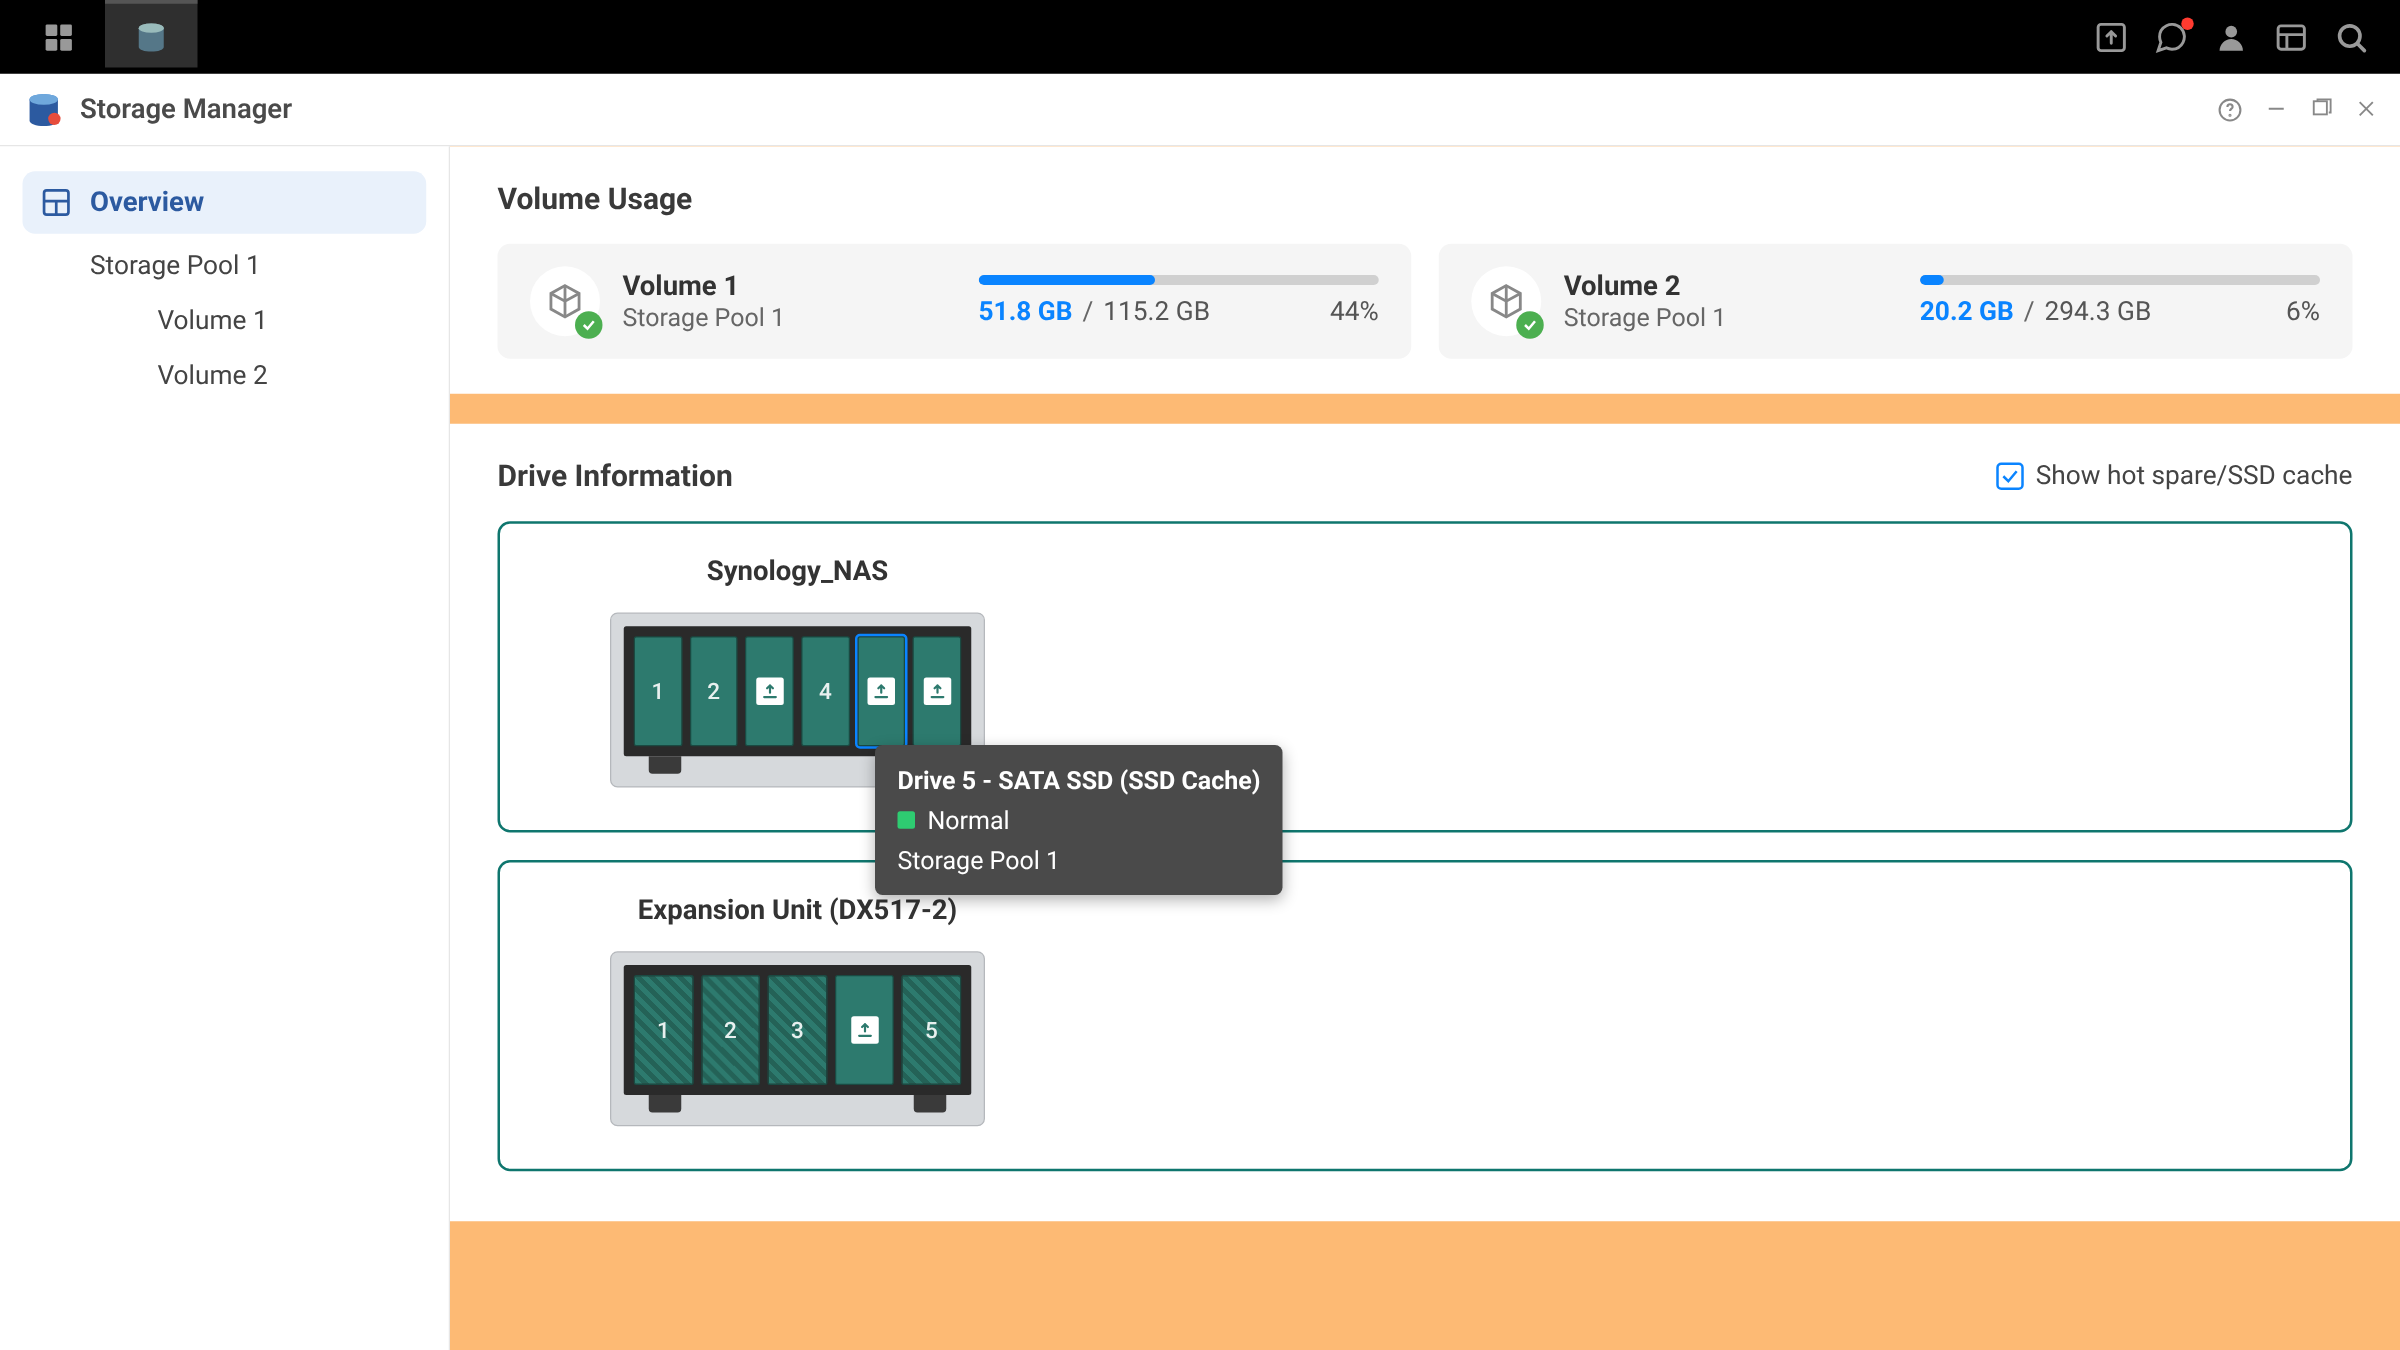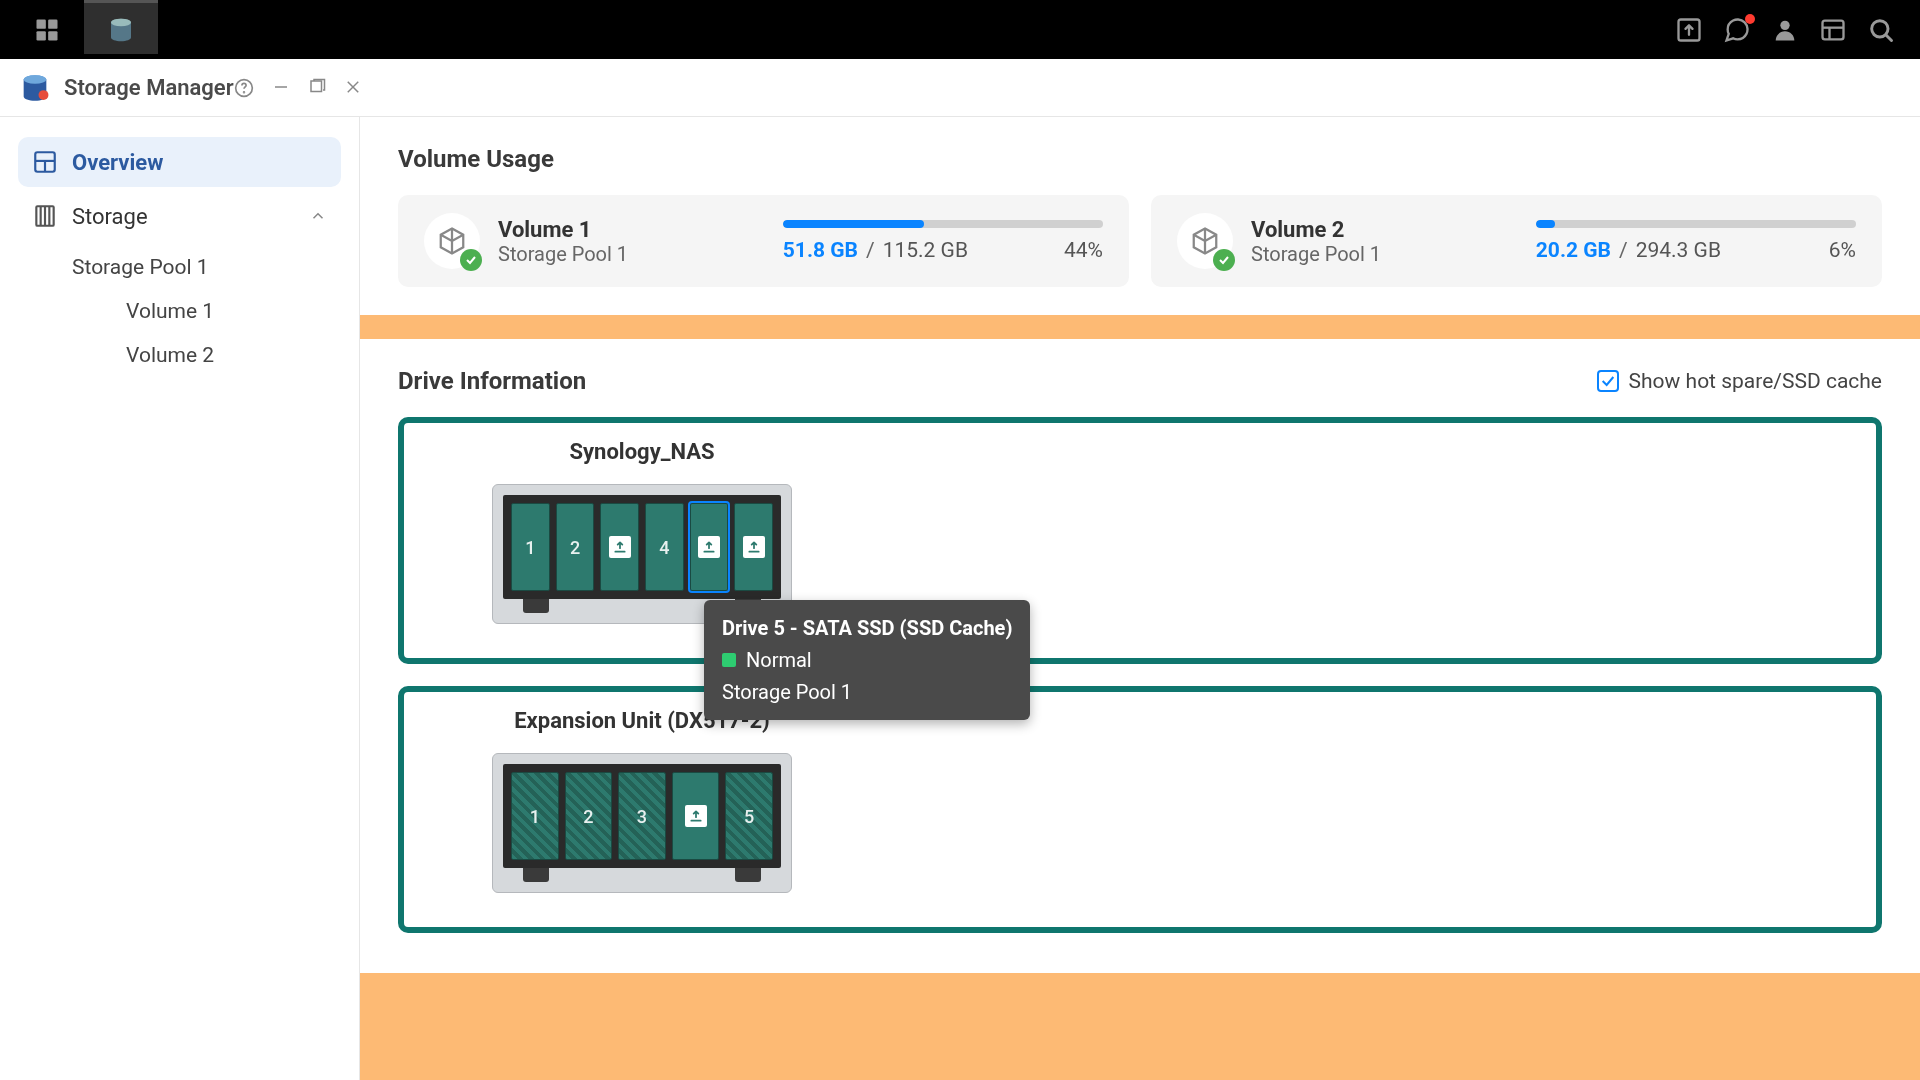--- a/index.html
+++ b/index.html
@@ -8,21 +8,21 @@
     
     .taskbar { background: #000; height: 59px; display: flex; align-items: center; justify-content: space-between; padding: 0 10px; }
     .taskbar-left { display: flex; gap: 0; }
     .taskbar-btn { width: 74px; height: 54px; display: flex; align-items: center; justify-content: center; color: #aaa; cursor: pointer; }
     .taskbar-btn.active { background: #2f2f2f; border-top: 3px solid #555; margin-top: -3px; padding-top: 3px; }
     .taskbar-right { display: flex; gap: 20px; align-items: center; padding-right: 15px; }
     .taskbar-icon { color: #aaa; cursor: pointer; position: relative; }
     .notif-dot { position: absolute; top: -2px; right: -4px; width: 10px; height: 10px; background: #ff3b30; border-radius: 50%; }
 
     
-    .window-titlebar { height: 58px; display: flex; align-items: center; justify-content: flex-start; padding: 0 18px; border-bottom: 1px solid #e6e6e6; }
+    .window-titlebar { height: 58px; display: flex; align-items: center; justify-content: space-between; padding: 0 18px; border-bottom: 1px solid #e6e6e6; }
     .window-title-left { display: flex; align-items: center; gap: 12px; }
     .window-title { font-size: 22px; font-weight: 600; color: #4a4a4a; }
     .window-controls { display: flex; gap: 18px; color: #888; }
     .window-control-btn { cursor: pointer; }
 
     .app-body { display: flex; height: calc(100% - 59px - 58px); }
 
     
     .sidebar { width: 360px; border-right: 1px solid #e6e6e6; padding: 20px 18px; }
     .nav-item { display: flex; align-items: center; gap: 14px; padding: 12px 14px; border-radius: 10px; font-size: 22px; color: #333; cursor: pointer; margin-bottom: 4px; }
@@ -50,21 +50,21 @@
     .usage-line { display: flex; align-items: baseline; gap: 8px; font-size: 21px; }
     .used-val { color: #0a84ff; font-weight: 700; }
     .slash { color: #666; }
     .total-val { color: #555; }
     .pct { margin-left: auto; color: #555; }
 
     .drive-header { display: flex; justify-content: space-between; align-items: center; }
     .checkbox-row { display: flex; align-items: center; gap: 10px; font-size: 21px; color: #444; cursor: pointer; }
     .checkbox-box { width: 22px; height: 22px; border: 2px solid #0a84ff; border-radius: 4px; display: flex; align-items: center; justify-content: center; color: #0a84ff; }
 
-    .device-card { border: 6px solid #0f766e; border-radius: 10px; padding: 16px 28px 34px; margin-top: 22px; position: relative; }
+    .device-card { border: 2px solid #0f766e; border-radius: 10px; padding: 26px 28px 34px; margin-top: 22px; position: relative; }
     .device-name { font-size: 22px; font-weight: 700; color: #333; text-align: center; width: 300px; margin-bottom: 20px; }
 
     .chassis { width: 300px; background: #d6d9dc; border: 1px solid #b5b8bc; border-radius: 6px; padding: 10px; position: relative; margin-left: 60px; }
     .chassis-inner { background: #2a2a2a; padding: 8px; border-radius: 2px; display: flex; gap: 6px; }
     .bay { flex: 1; background: #2d7a6e; border: 1px solid #1a4a42; border-radius: 2px; height: 88px; display: flex; align-items: center; justify-content: center; color: #e8f0ef; font-size: 18px; font-weight: 500; cursor: pointer; position: relative; }
     .bay.hatched { background: repeating-linear-gradient(45deg, #2d7a6e, #2d7a6e 4px, #246257 4px, #246257 8px); }
     .bay.highlighted { outline: 2px solid #0a84ff; }
     .bay-icon { background: #fff; width: 22px; height: 22px; border-radius: 2px; display: flex; align-items: center; justify-content: center; color: #2d7a6e; font-size: 14px; }
     .chassis-feet { height: 14px; display: flex; justify-content: space-between; padding: 0 20px; }
     .foot { width: 26px; height: 14px; background: #3a3a3a; border-radius: 0 0 3px 3px; }
@@ -173,34 +173,20 @@
 <div class="app-body">
 
   <div class="sidebar">
     <div class="nav-item active">
       <svg width="26" height="26" viewBox="0 0 24 24" fill="none" stroke="#2c5aa0" stroke-width="2">
           <rect x="3" y="3" width="18" height="18" rx="2"></rect>
           <line x1="3" y1="11" x2="21" y2="11"></line>
           <line x1="12" y1="11" x2="12" y2="21"></line>
         </svg>
       <span>Overview</span>
-    </div>
-    <div class="nav-item">
-      <svg width="26" height="26" viewBox="0 0 24 24" fill="none" stroke="#555" stroke-width="2">
-          <rect x="4" y="3" width="16" height="18" rx="1"></rect>
-          <line x1="8" y1="3" x2="8" y2="21"></line>
-          <line x1="12" y1="3" x2="12" y2="21"></line>
-          <line x1="16" y1="3" x2="16" y2="21"></line>
-        </svg>
-      <span>Storage</span>
-      <span class="chev">
-        <svg width="18" height="18" viewBox="0 0 24 24" fill="none" stroke="#888" stroke-width="2">
-            <polyline points="6 15 12 9 18 15"></polyline>
-          </svg>
-      </span>
     </div>
     <div class="nav-sub">
       <div class="nav-subitem">Storage Pool 1</div>
       <div class="nav-sub">
         <div class="nav-subitem">Volume 1</div>
         <div class="nav-subitem">Volume 2</div>
       </div>
     </div>
   </div>
 

